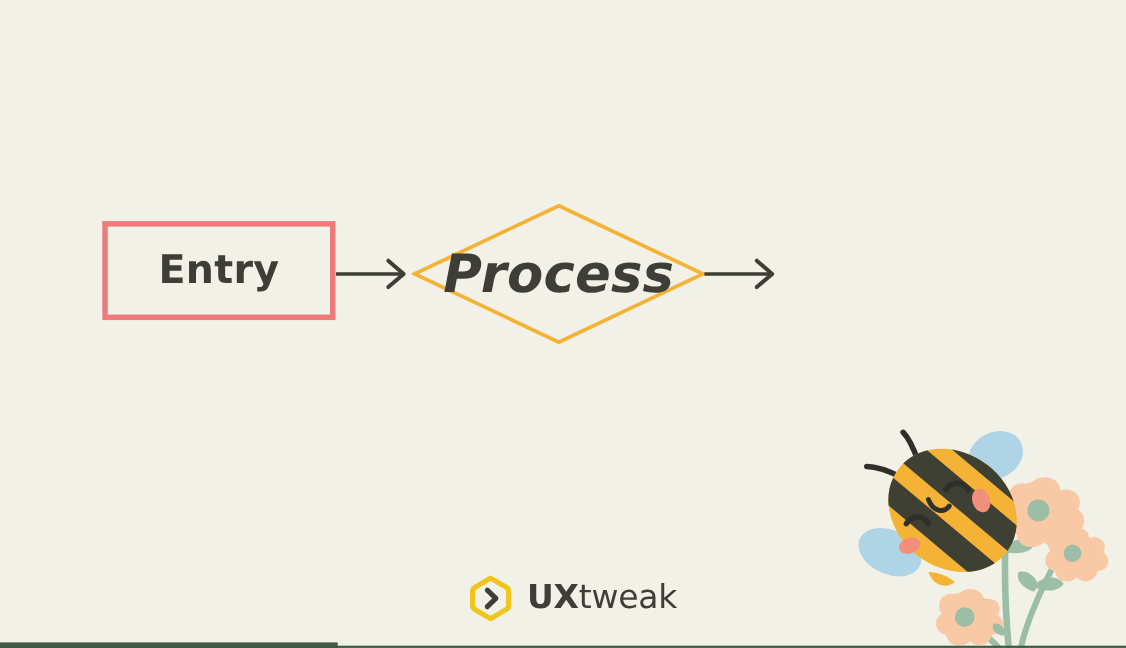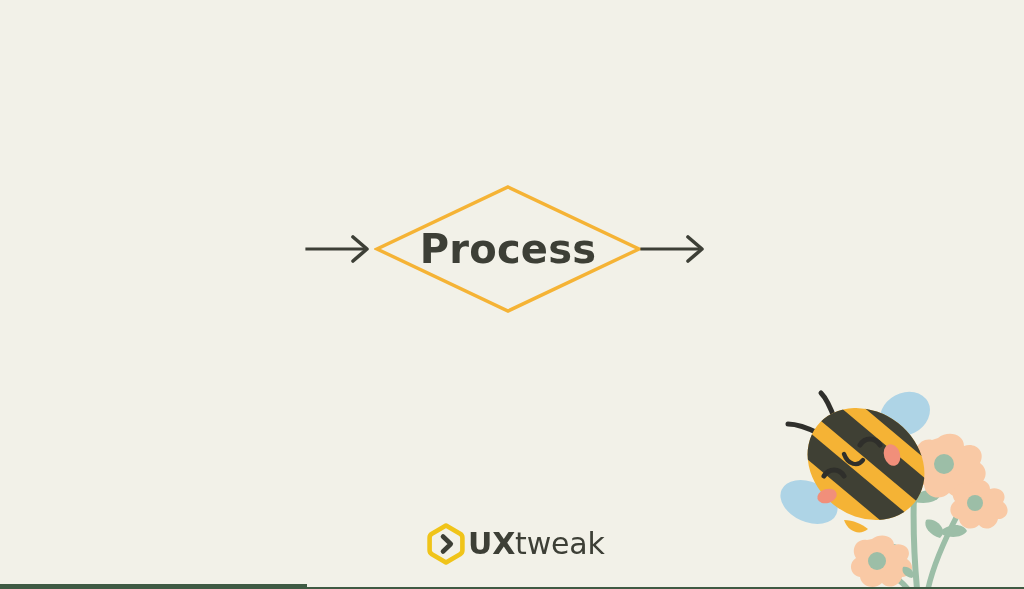--- a/index.html
+++ b/index.html
@@ -74,36 +74,38 @@
     top: 184px;
     width: 268px;
     height: 130px;
   }
   #node-process .diamond-svg {
     position: absolute;
     left: 0;
     top: 0;
   }
   #node-process .flow-node-label {
-    font-size: 40px;
+    font-size: 48px;
+    font-style: italic;
   }
 
   .arrow-svg {
     position: absolute;
   }
   #arrow-entry-process { left: 305px; top: 228px; }
   #arrow-process-exit  { left: 640px; top: 228px; }
 
   
   #uxtweak-logo {
     position: absolute;
     left: 424px;
     top: 522px;
     display: flex;
     align-items: center;
+    gap: 11px;
   }
   #uxtweak-logo .logo-mark {
     display: block;
   }
   #uxtweak-logo .logo-wordmark {
     color: #3d3f36;
     font-size: 30px;
     line-height: 1;
     letter-spacing: -0.2px;
     white-space: nowrap;
@@ -148,20 +150,23 @@
     background: #3f5a43;
   }
 </style>
 </head>
 <body>
 
 <div id="slide">
 
   <div id="flow-diagram">
 
+    <div class="rect-node" id="node-entry">
+      <span class="flow-node-label">Entry</span>
+    </div>
 
     <svg class="arrow-svg" id="arrow-entry-process" width="72" height="42" viewBox="0 0 72 42">
       <line x1="2" y1="21" x2="58" y2="21" stroke="#3d3f36" stroke-width="3.2" stroke-linecap="square"></line>
       <polyline points="48,9 62,21 48,33" fill="none" stroke="#3d3f36" stroke-width="3.6" stroke-linecap="round" stroke-linejoin="round"></polyline>
     </svg>
 
     <div id="node-process">
       <svg class="diamond-svg" width="268" height="130" viewBox="0 0 268 130">
         <polygon points="134,3 265,65 134,127 3,65" fill="none" stroke="#f5b335" stroke-width="3.4" stroke-linejoin="miter"></polygon>
       </svg>

